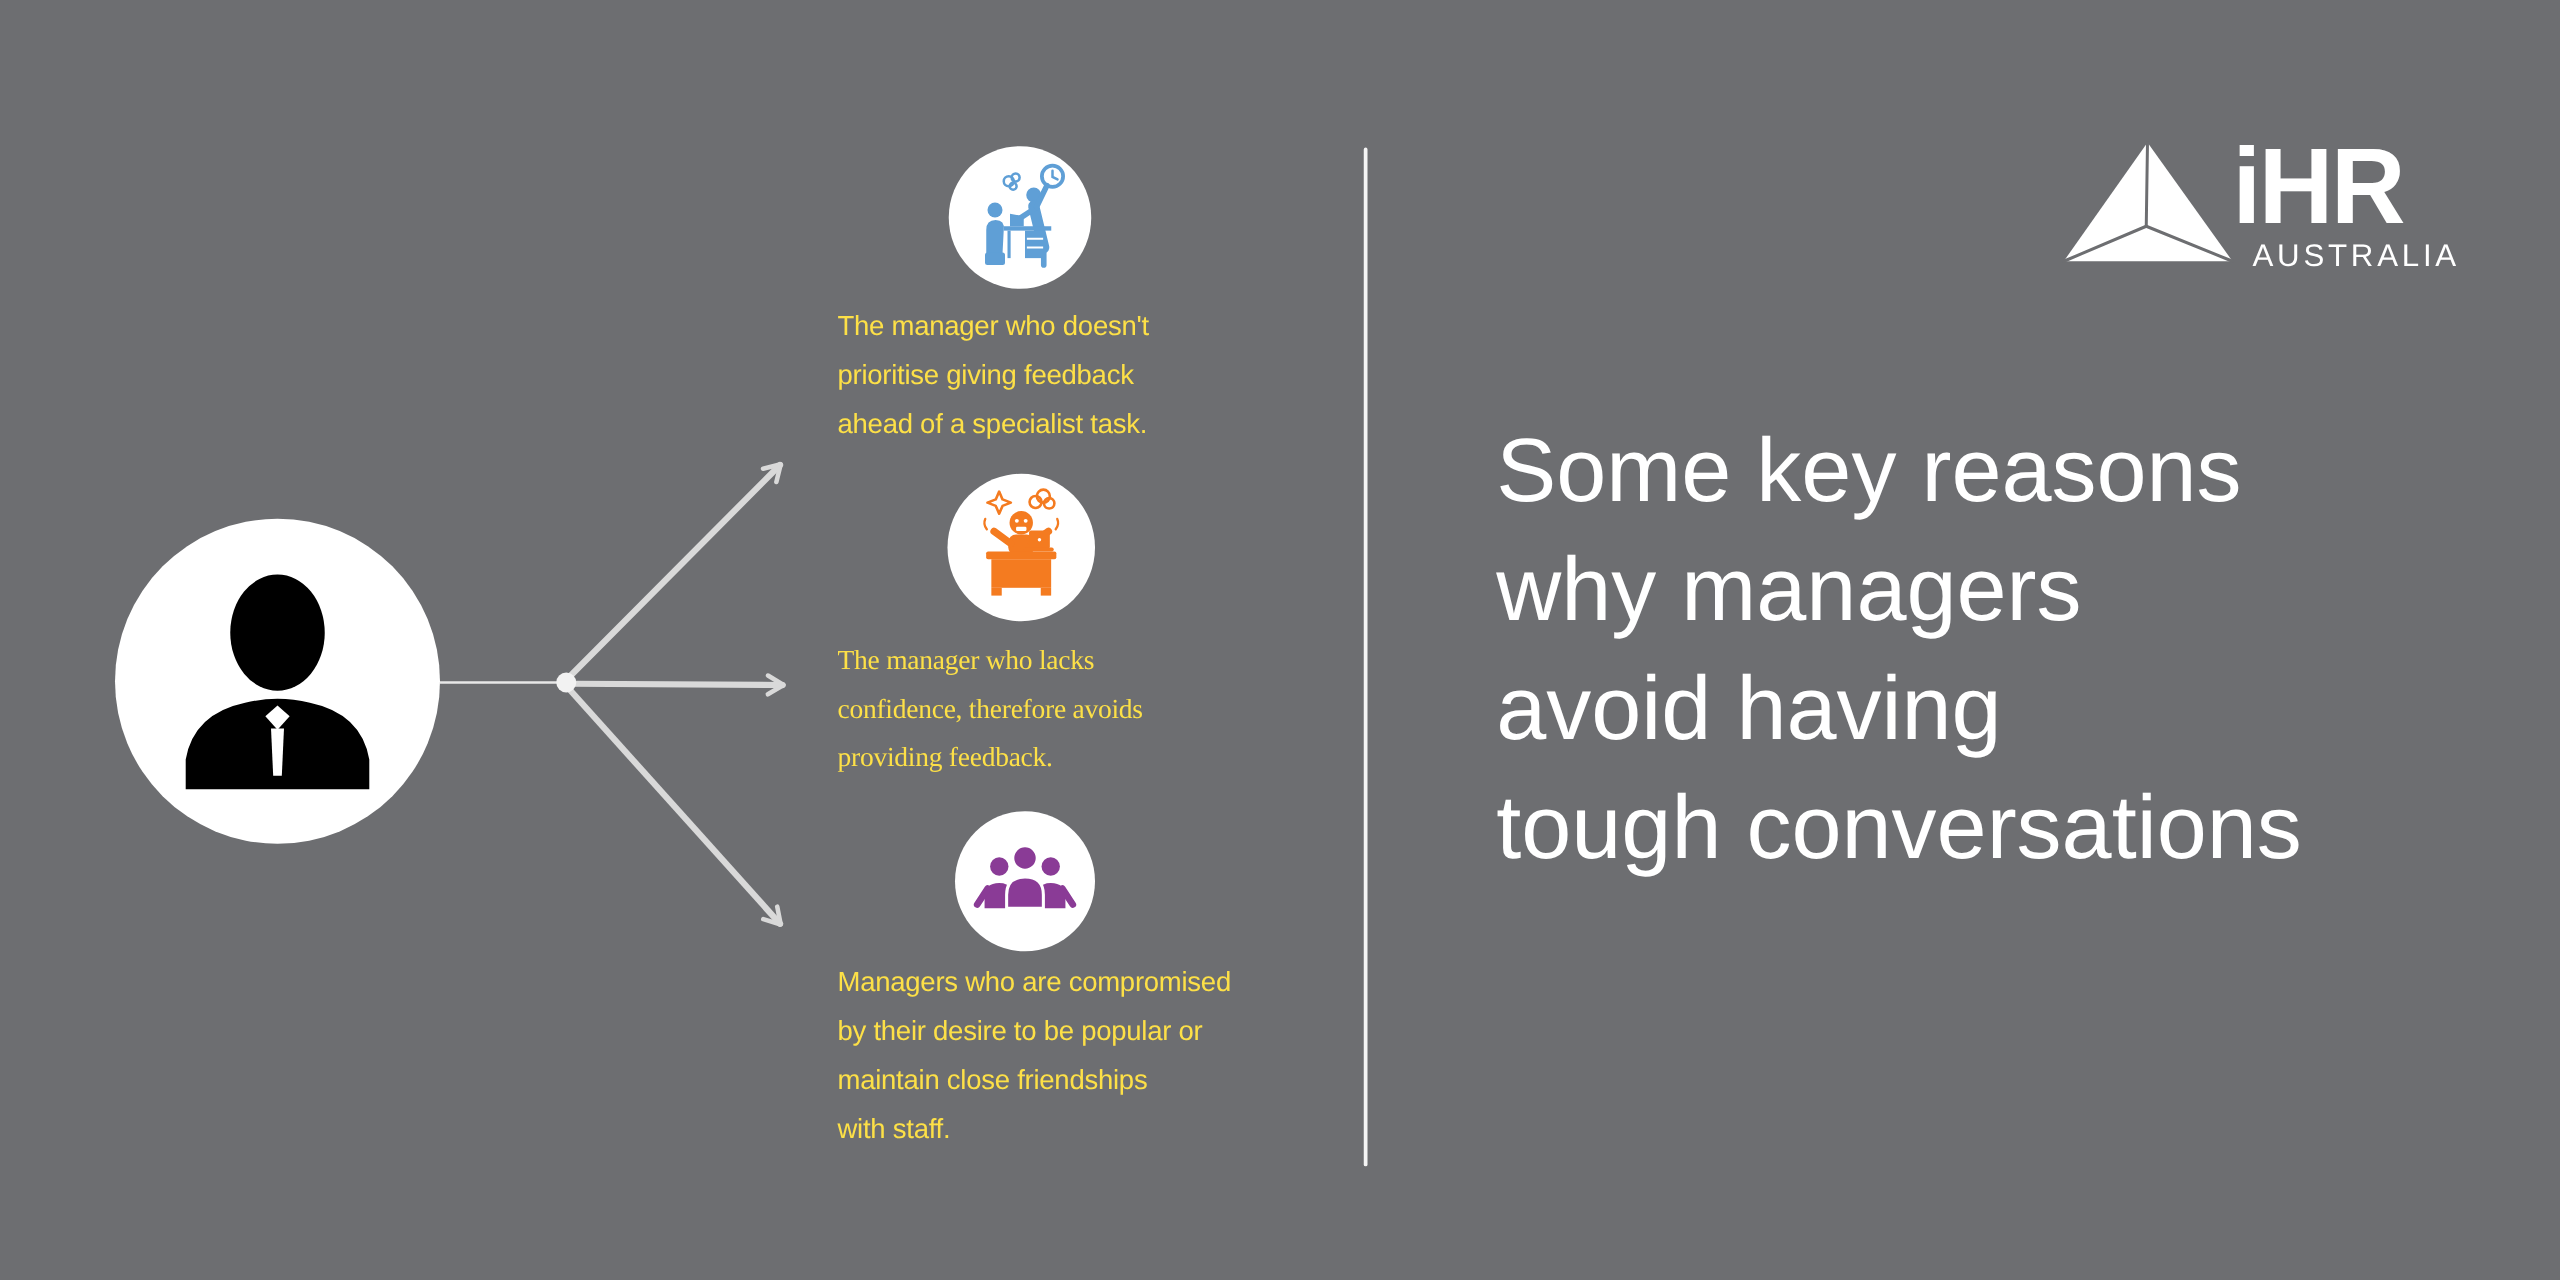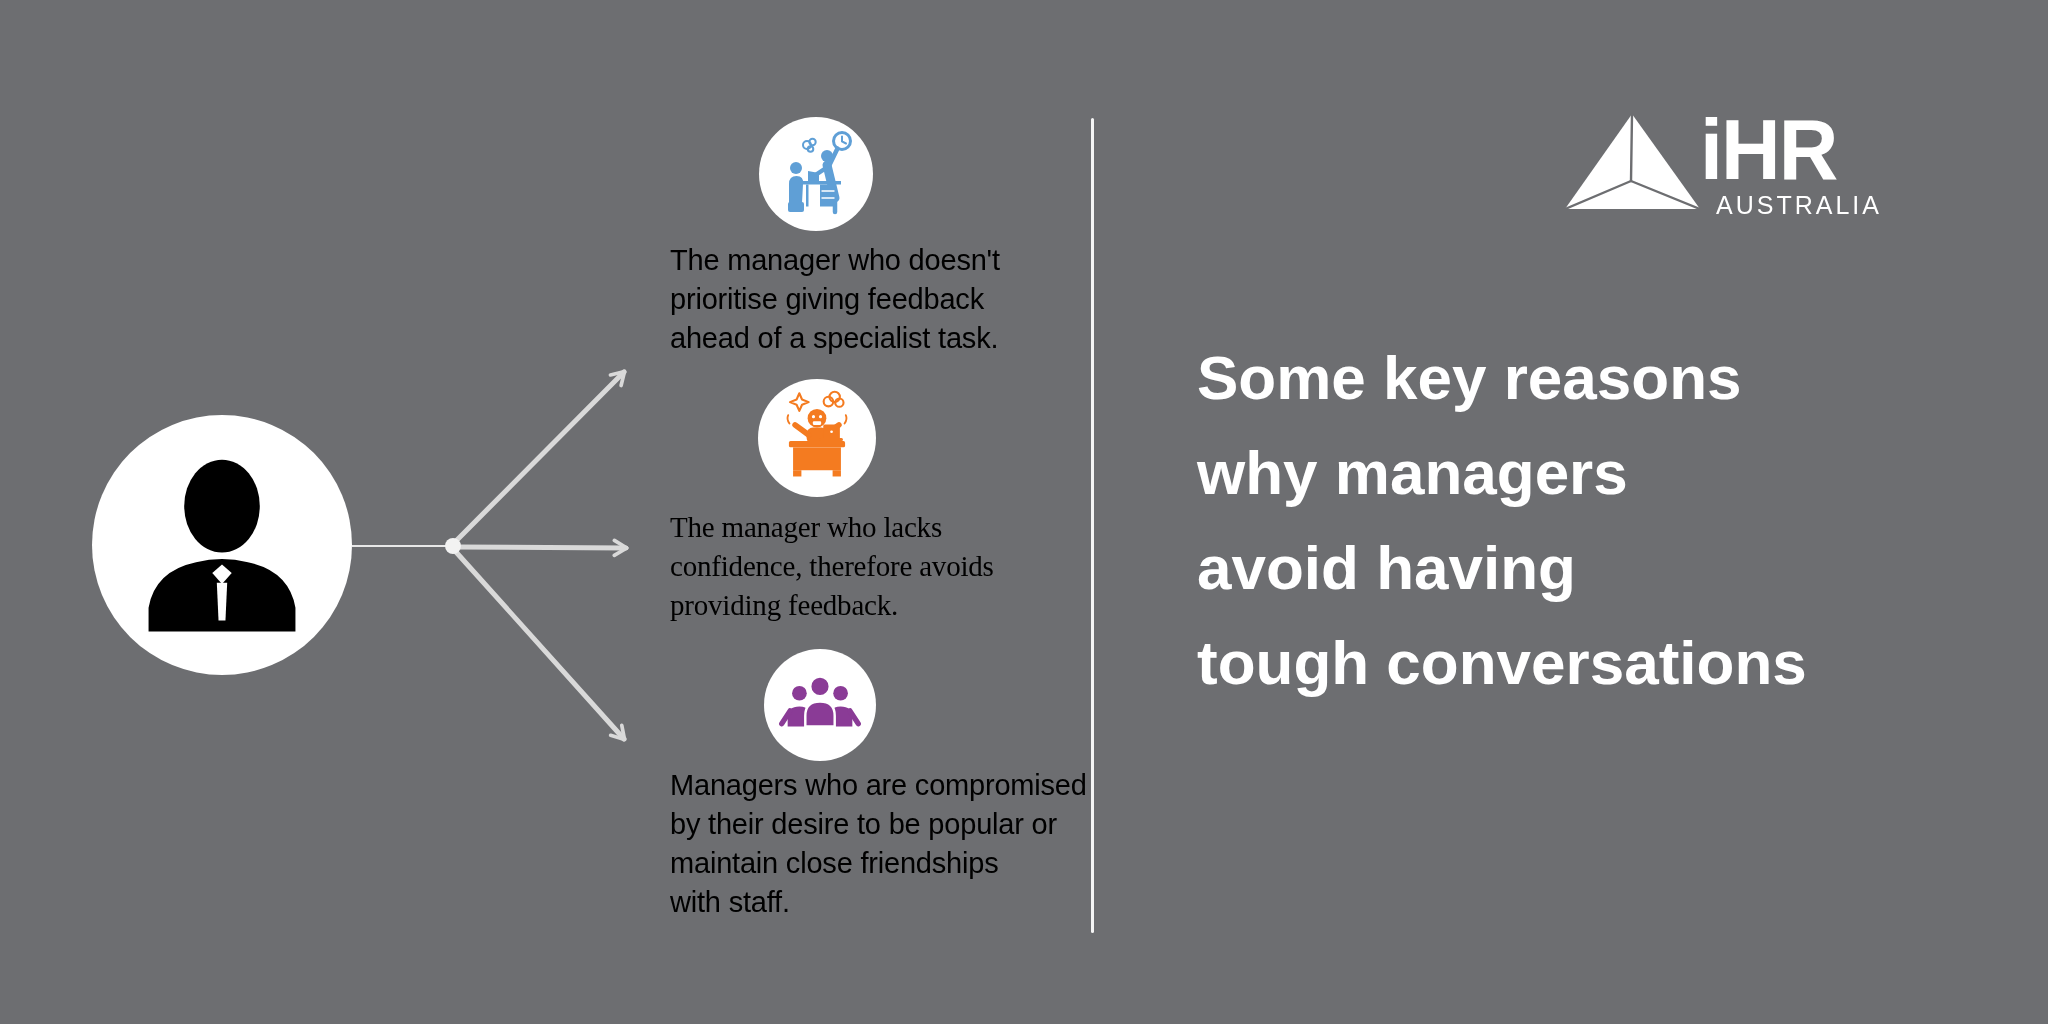--- a/index.html
+++ b/index.html
@@ -3,37 +3,37 @@
 <meta charset="utf-8">
 <style>
   html,body{margin:0;padding:0;background:#6d6e71;}
   #stage{
     position:relative;width:2048px;height:1024px;overflow:hidden;
     background:#6d6e71;font-family:"Liberation Sans",sans-serif;
   }
   .abs{position:absolute;}
   .circle{border-radius:50%;background:#ffffff;display:flex;align-items:center;justify-content:center;}
   .reason-text{
-    color:#000000;font-size:29px;line-height:39px;white-space:pre-line;
+    color:#fde047;font-size:22px;line-height:39px;white-space:pre-line;
     letter-spacing:-0.2px;width:420px;
   }
   #avatar-circle{left:92px;top:415px;width:260px;height:260px;}
   #icon-circle-0{left:759px;top:117px;width:114px;height:114px;}
   #icon-circle-1{left:758px;top:379px;width:118px;height:118px;}
   #icon-circle-2{left:764px;top:649px;width:112px;height:112px;}
   #reason-text-0{left:670px;top:241px;}
   #reason-text-1{left:670px;top:508px;font-family:Liberation Serif, serif;}
   #reason-text-2{left:670px;top:766px;}
   #connector-layer{left:0;top:0;width:2048px;height:1024px;pointer-events:none;}
   #divider{left:1091px;top:118px;width:3px;height:815px;background:#f5f5f5;border-radius:2px;}
   #main-title{
-    left:1197px;top:330px;width:820px;color:#ffffff;font-weight:bold;
-    font-size:62px;line-height:95px;white-space:pre-line;letter-spacing:0px;
+    left:1197px;top:330px;width:820px;color:#ffffff;font-weight:normal;
+    font-size:72px;line-height:95px;white-space:pre-line;letter-spacing:0px;
   }
-  #logo{left:1564px;top:106px;width:310px;height:115px;}
+  #logo{left:1650px;top:106px;width:310px;height:115px;}
   #logo-triangle{position:absolute;left:0;top:7px;width:137px;height:97px;}
   #logo-brand{
     position:absolute;left:136px;top:0;color:#ffffff;font-weight:bold;
     font-size:86px;line-height:86px;letter-spacing:-2px;
     transform:scaleX(0.96);transform-origin:left top;
   }
   #logo-region{
     position:absolute;left:140px;top:86px;color:#ffffff;
     font-size:25px;line-height:26px;letter-spacing:3px;margin-left:12px;
   }

